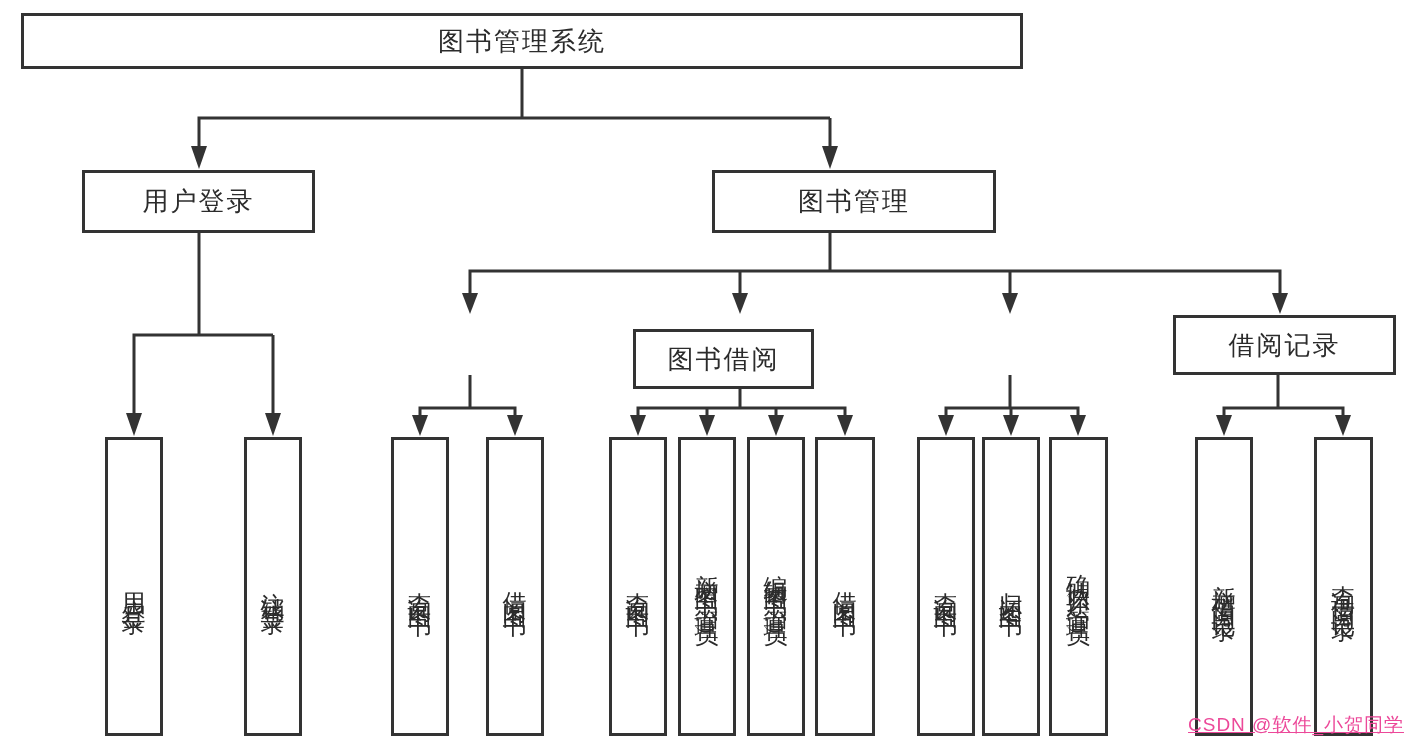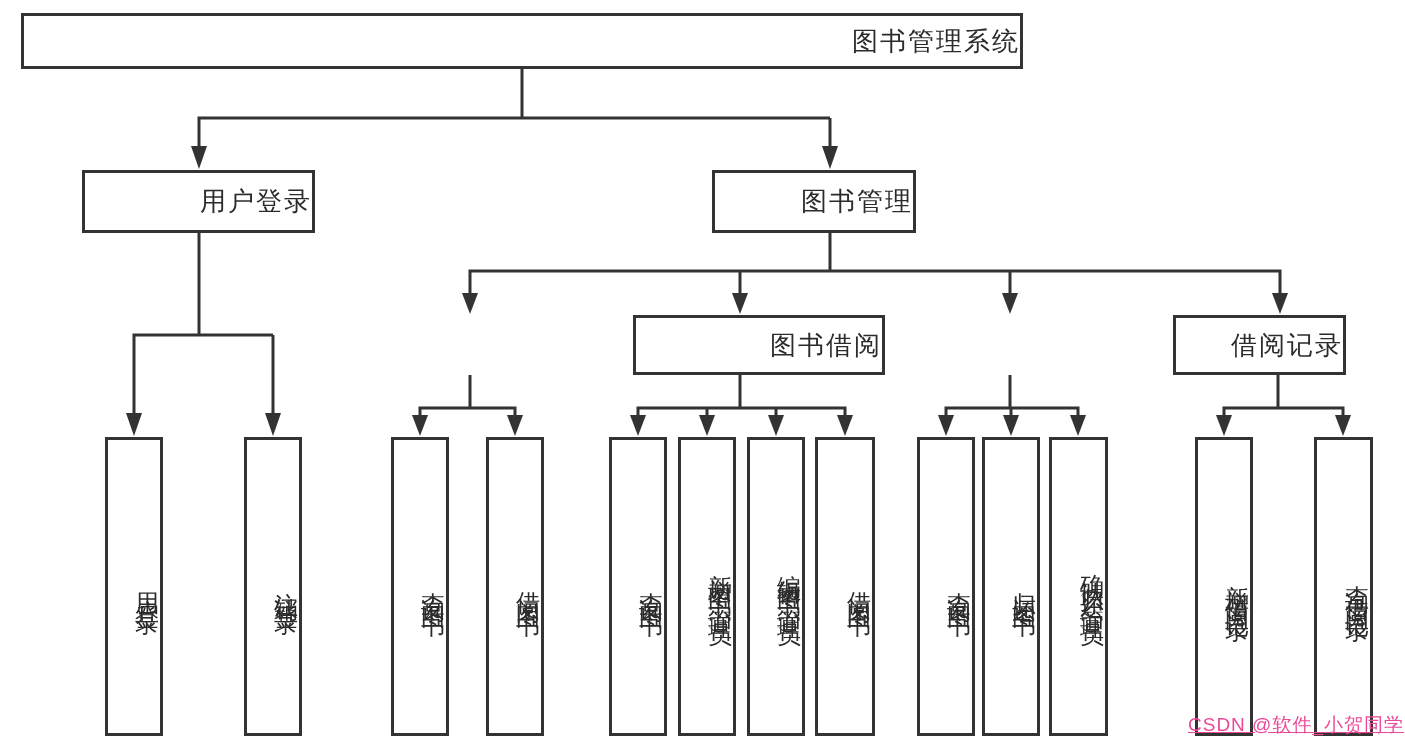--- a/index.html
+++ b/index.html
@@ -9,21 +9,21 @@
     background:#ffffff;
     font-family:"Liberation Sans","DejaVu Sans",sans-serif;
     overflow:hidden;
   }
   .connectors{position:absolute;left:0;top:0;z-index:1;}
   .node{
     position:absolute;
     box-sizing:border-box;
     border:3px solid #333333;
     background:#ffffff;
-    display:flex;align-items:center;justify-content:flex-end;
+    display:flex;align-items:center;justify-content:center;
     color:#2b2b2b;
     z-index:2;
   }
   .node.h{font-size:26px;letter-spacing:2px;white-space:nowrap;}
   .node.v{font-size:24px;}
   .node.v .vtext{
     writing-mode:vertical-rl;
     text-orientation:mixed;
     letter-spacing:7px;
     line-height:1.05;
@@ -107,28 +107,28 @@
     </g>
   </svg>
 
   <div class="node h" style="left:21px;top:13px;width:1002px;height:56px;">
     <span>图书管理系统</span>
   </div>
 
   <div class="node h" style="left:82px;top:170px;width:233px;height:63px;">
     <span>用户登录</span>
   </div>
-  <div class="node h" style="left:712px;top:170px;width:204px;height:63px;">
+  <div class="node h" style="left:712px;top:170px;width:284px;height:63px;">
     <span>图书管理</span>
   </div>
 
-  <div class="node h" style="left:633px;top:315px;width:252px;height:60px;">
+  <div class="node h" style="left:633px;top:329px;width:181px;height:60px;">
     <span>图书借阅</span>
   </div>
-  <div class="node h" style="left:1173px;top:315px;width:173px;height:60px;">
+  <div class="node h" style="left:1173px;top:315px;width:223px;height:60px;">
     <span>借阅记录</span>
   </div>
 
   <div class="node v" style="left:105px;top:437px;width:58px;height:299px;">
     <span class="vtext">用户登录</span>
   </div>
   <div class="node v" style="left:244px;top:437px;width:58px;height:299px;">
     <span class="vtext">注销登录</span>
   </div>
 

